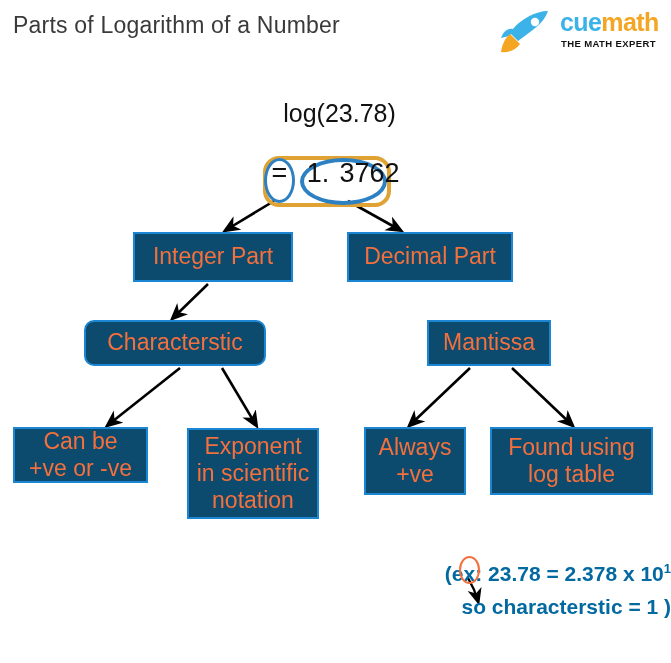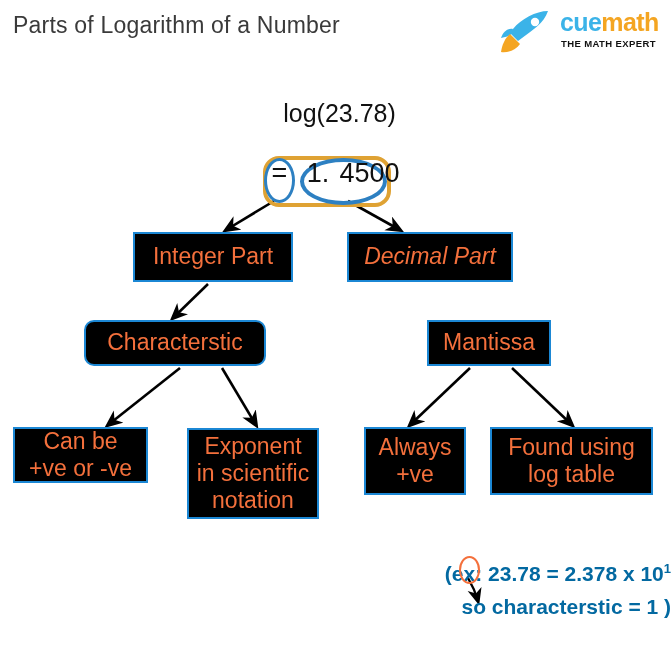--- a/index.html
+++ b/index.html
@@ -51,32 +51,32 @@
   }
   #ellipse-dec{
     position:absolute;left:300px;top:158px;width:79px;height:39px;
     border:4px solid #2d80c2;border-radius:50%;z-index:2;
   }
 
   
   .node{
     position:absolute;
     box-sizing:border-box;
-    background:#000000;
+    background:#0c4a6e;
     border:2.5px solid #1b87d4;
     color:#f4703c;
     display:flex;align-items:center;justify-content:center;
     text-align:center;
     font-size:23px;line-height:1.18;
     padding:2px 6px;
   }
   .node .lines{display:block;}
 
   #node-integer  {left:133px;top:232px;width:160px;height:50px;}
-  #node-decimal  {left:347px;top:232px;width:166px;height:50px;font-style:italic;}
+  #node-decimal  {left:347px;top:232px;width:166px;height:50px;}
   #node-char     {left:84px; top:320px;width:182px;height:46px;border-radius:10px;}
   #node-mant     {left:427px;top:320px;width:124px;height:46px;}
   #node-canbe    {left:13px; top:427px;width:135px;height:56px;}
   #node-exponent {left:187px;top:428px;width:132px;height:91px;}
   #node-always   {left:364px;top:427px;width:102px;height:68px;}
   #node-found    {left:490px;top:427px;width:163px;height:68px;}
 
   
   #arrows{position:absolute;left:0;top:0;width:671px;height:663px;}
 
@@ -116,21 +116,21 @@
 
   <div class="math" id="expr-log">log(23.78)</div>
 
   <div id="orange-rrect"></div>
   <div id="ellipse-int"></div>
   <div id="ellipse-dec"></div>
 
   <div id="expr-eq-wrap">
     <span id="expr-eq">
       <span id="eq-sign">=</span>
-      <span style="display:inline-block;width:12px"></span><span id="int-digit">1.</span><span style="display:inline-block;width:10px"></span><span id="dec-digits">4500</span>
+      <span style="display:inline-block;width:12px"></span><span id="int-digit">1.</span><span style="display:inline-block;width:10px"></span><span id="dec-digits">3762</span>
     </span>
   </div>
 
   <svg id="arrows">
     <defs>
       <marker id="ah" markerWidth="9" markerHeight="9" refX="5.2" refY="3" orient="auto" markerUnits="strokeWidth">
         <path d="M0,0 L7,3 L0,6 L2,3 Z" fill="#000"></path>
       </marker>
     </defs>
     <g stroke="#000" stroke-width="2.6" fill="none" marker-end="url(#ah)">

